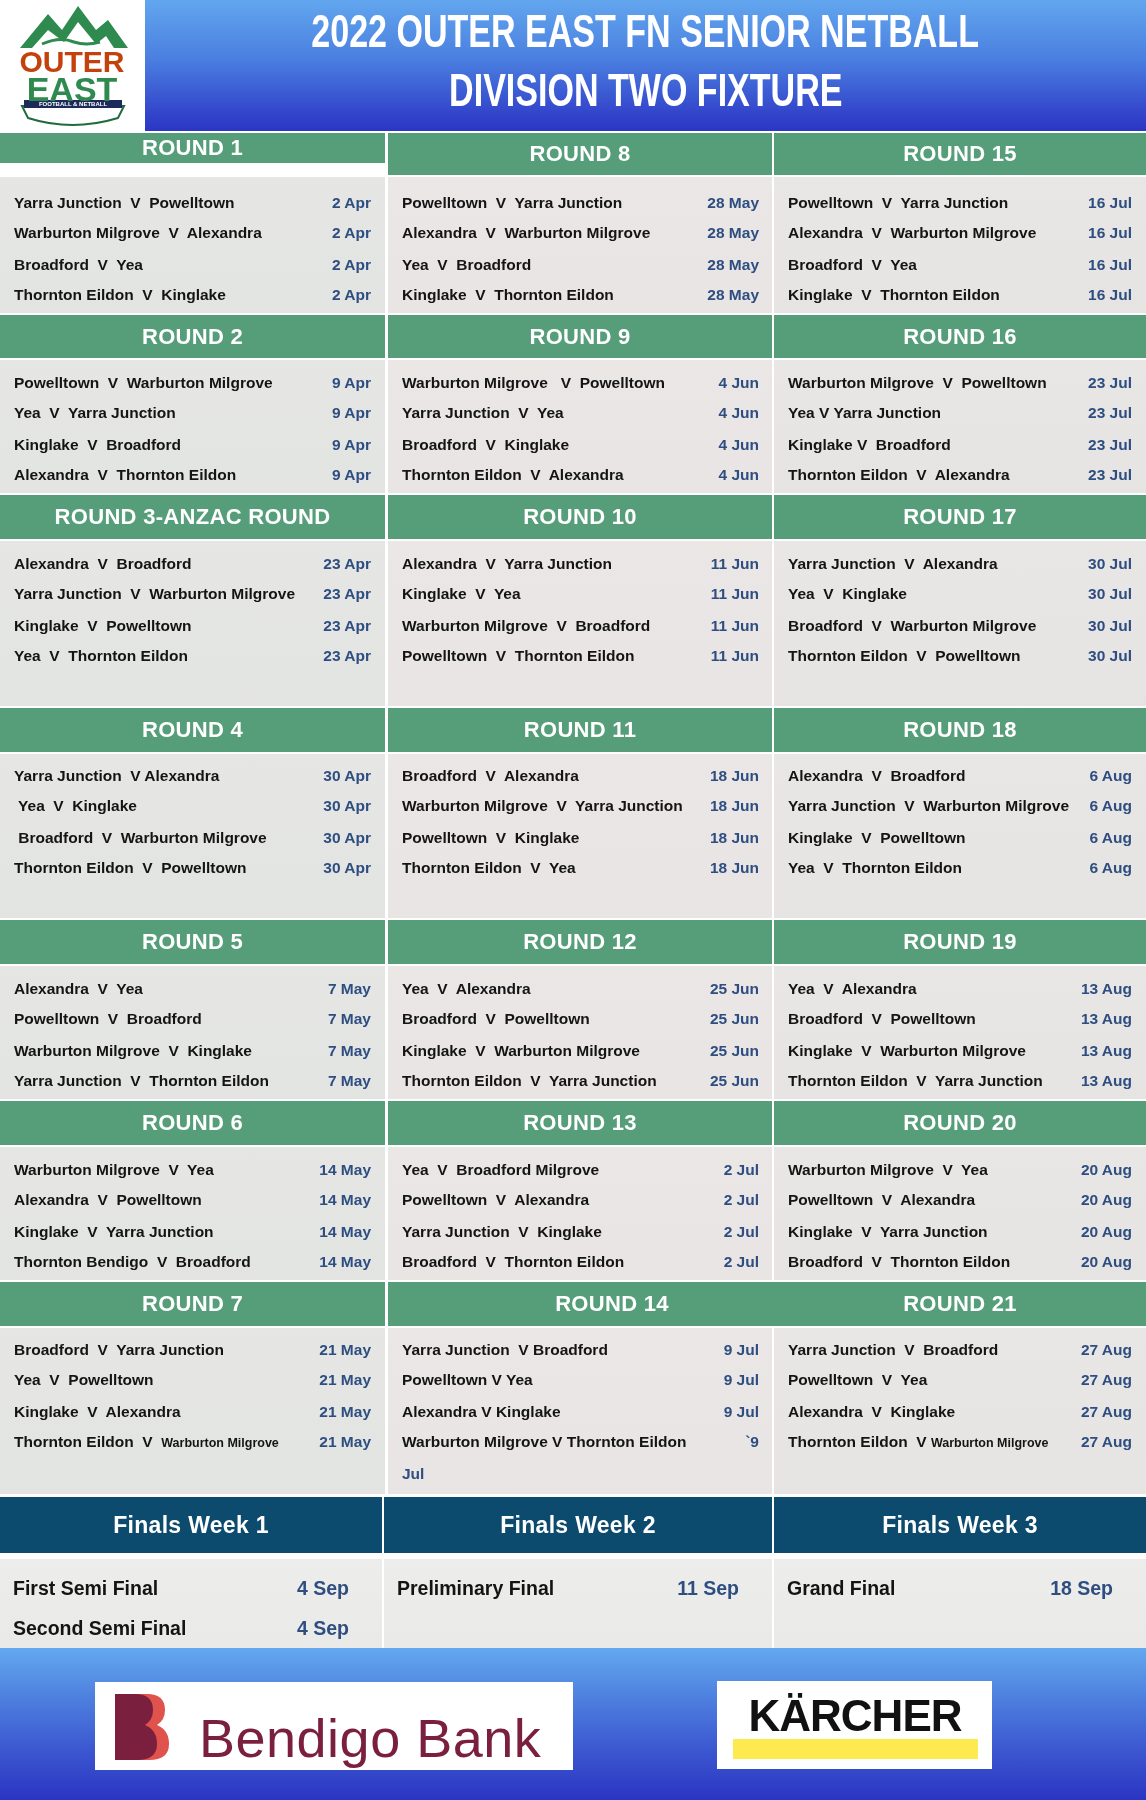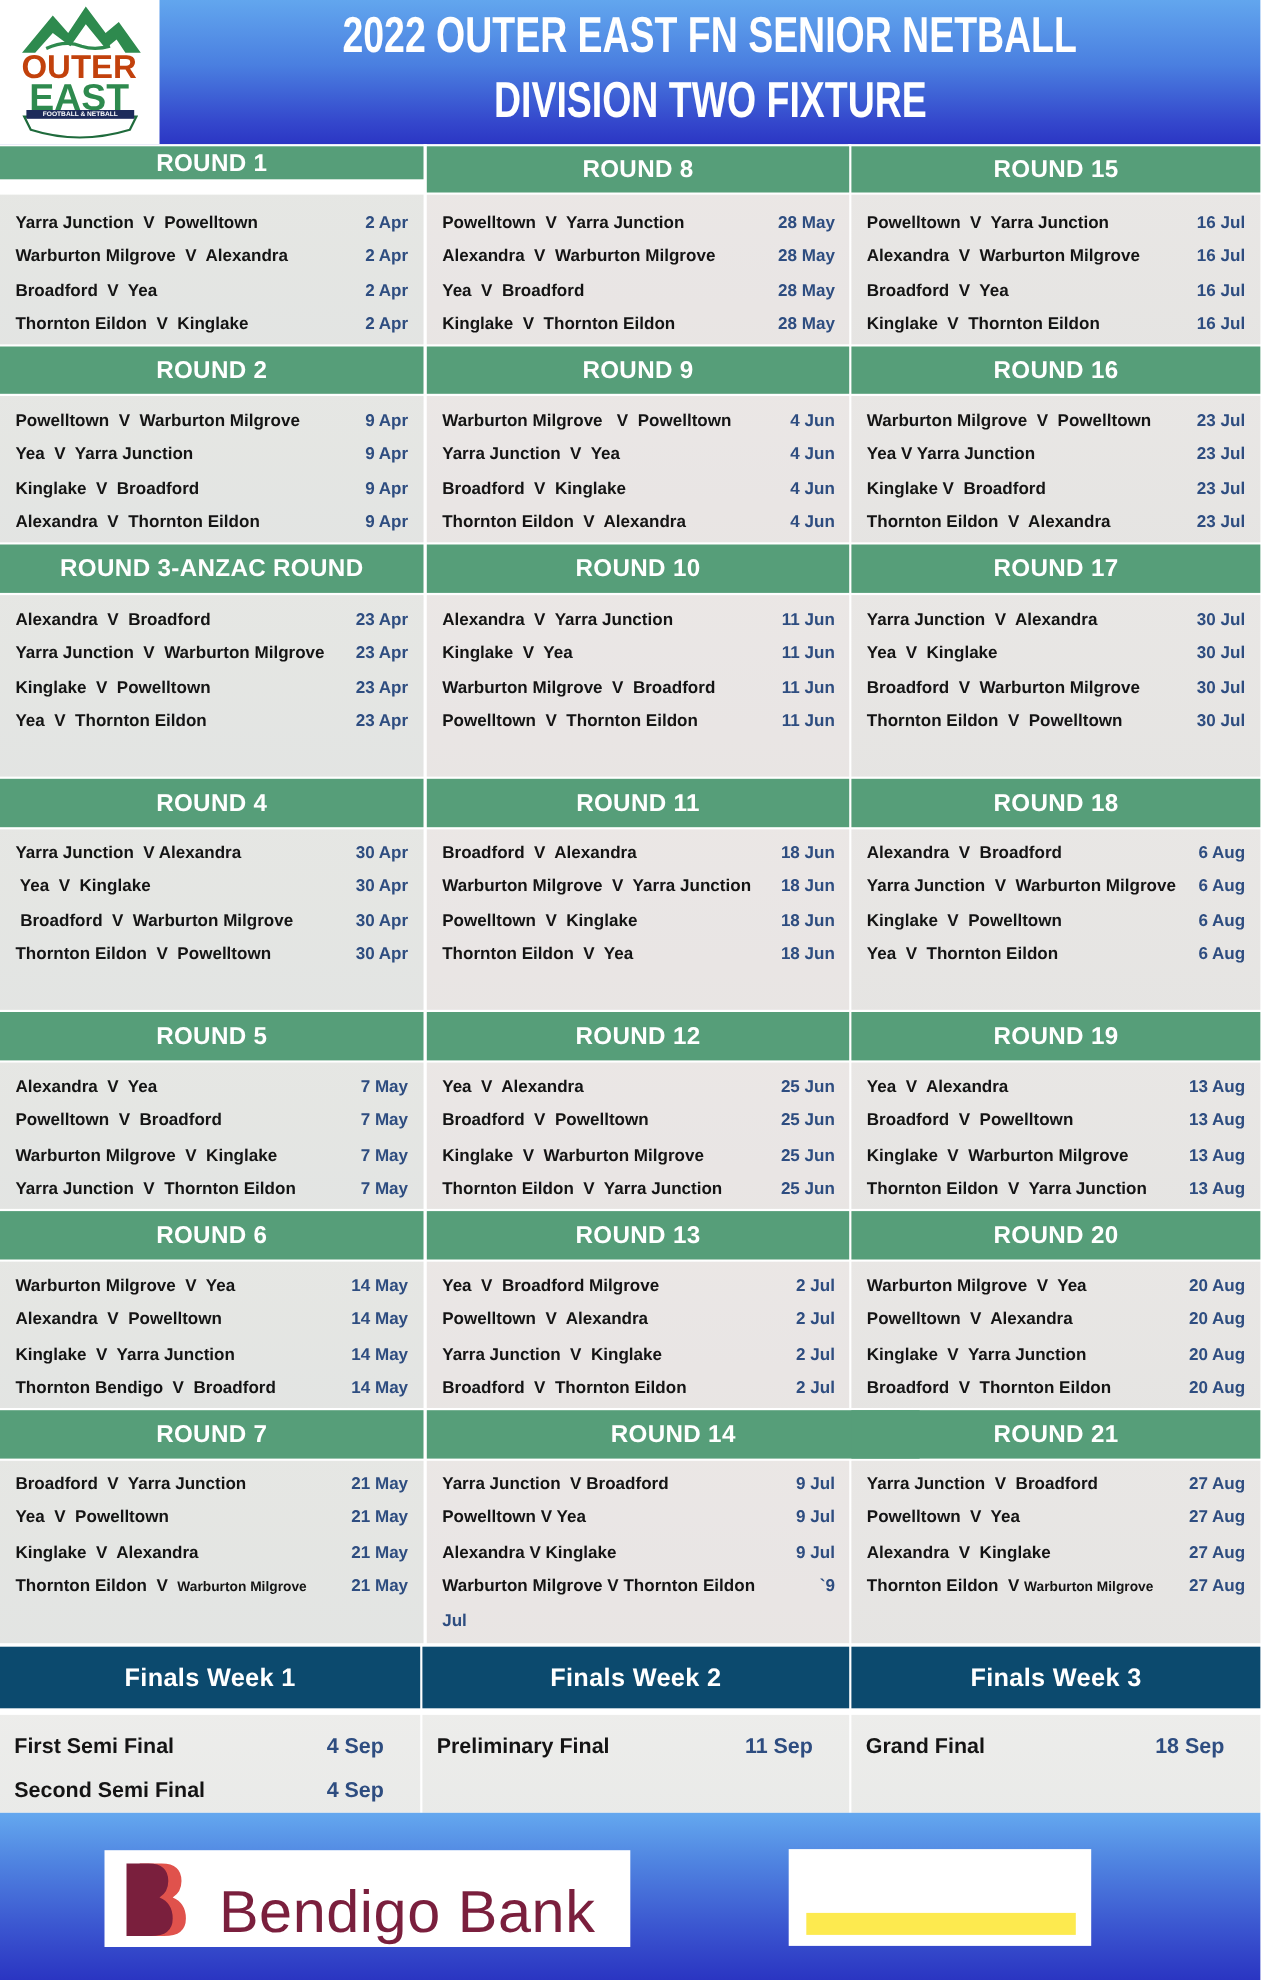--- a/index.html
+++ b/index.html
@@ -569,14 +569,15 @@
 
 <div id="bendigo" class="abs">
   <svg width="60" height="72" viewBox="0 0 60 72" style="margin-left:18px;">
     <path d="M14 4 L34 4 Q52 4 52 20 Q52 30 44 35 Q56 40 56 54 Q56 70 36 70 L14 70 Z" fill="#e0524c"></path>
     <path d="M2 4 L22 4 Q40 4 40 20 Q40 30 32 35 Q44 40 44 54 Q44 70 24 70 L2 70 Z" fill="#7a1f3d"></path>
   </svg>
   <div style="margin-left:26px;color:#7a1f3d;font-size:54px;font-weight:normal;letter-spacing:0.5px;line-height:60px;margin-top:24px;">Bendigo Bank</div>
 </div>
 
 <div id="karcher" class="abs">
+  <div class="abs" style="left:14px;top:12px;width:248px;text-align:center;color:#111111;font-weight:bold;font-size:44px;line-height:46px;letter-spacing:-1px;">KÄRCHER</div>
   <div class="abs" style="left:16px;top:58px;width:245px;height:20px;background:#fdea4f;"></div>
 </div>
 
 </body></html>

